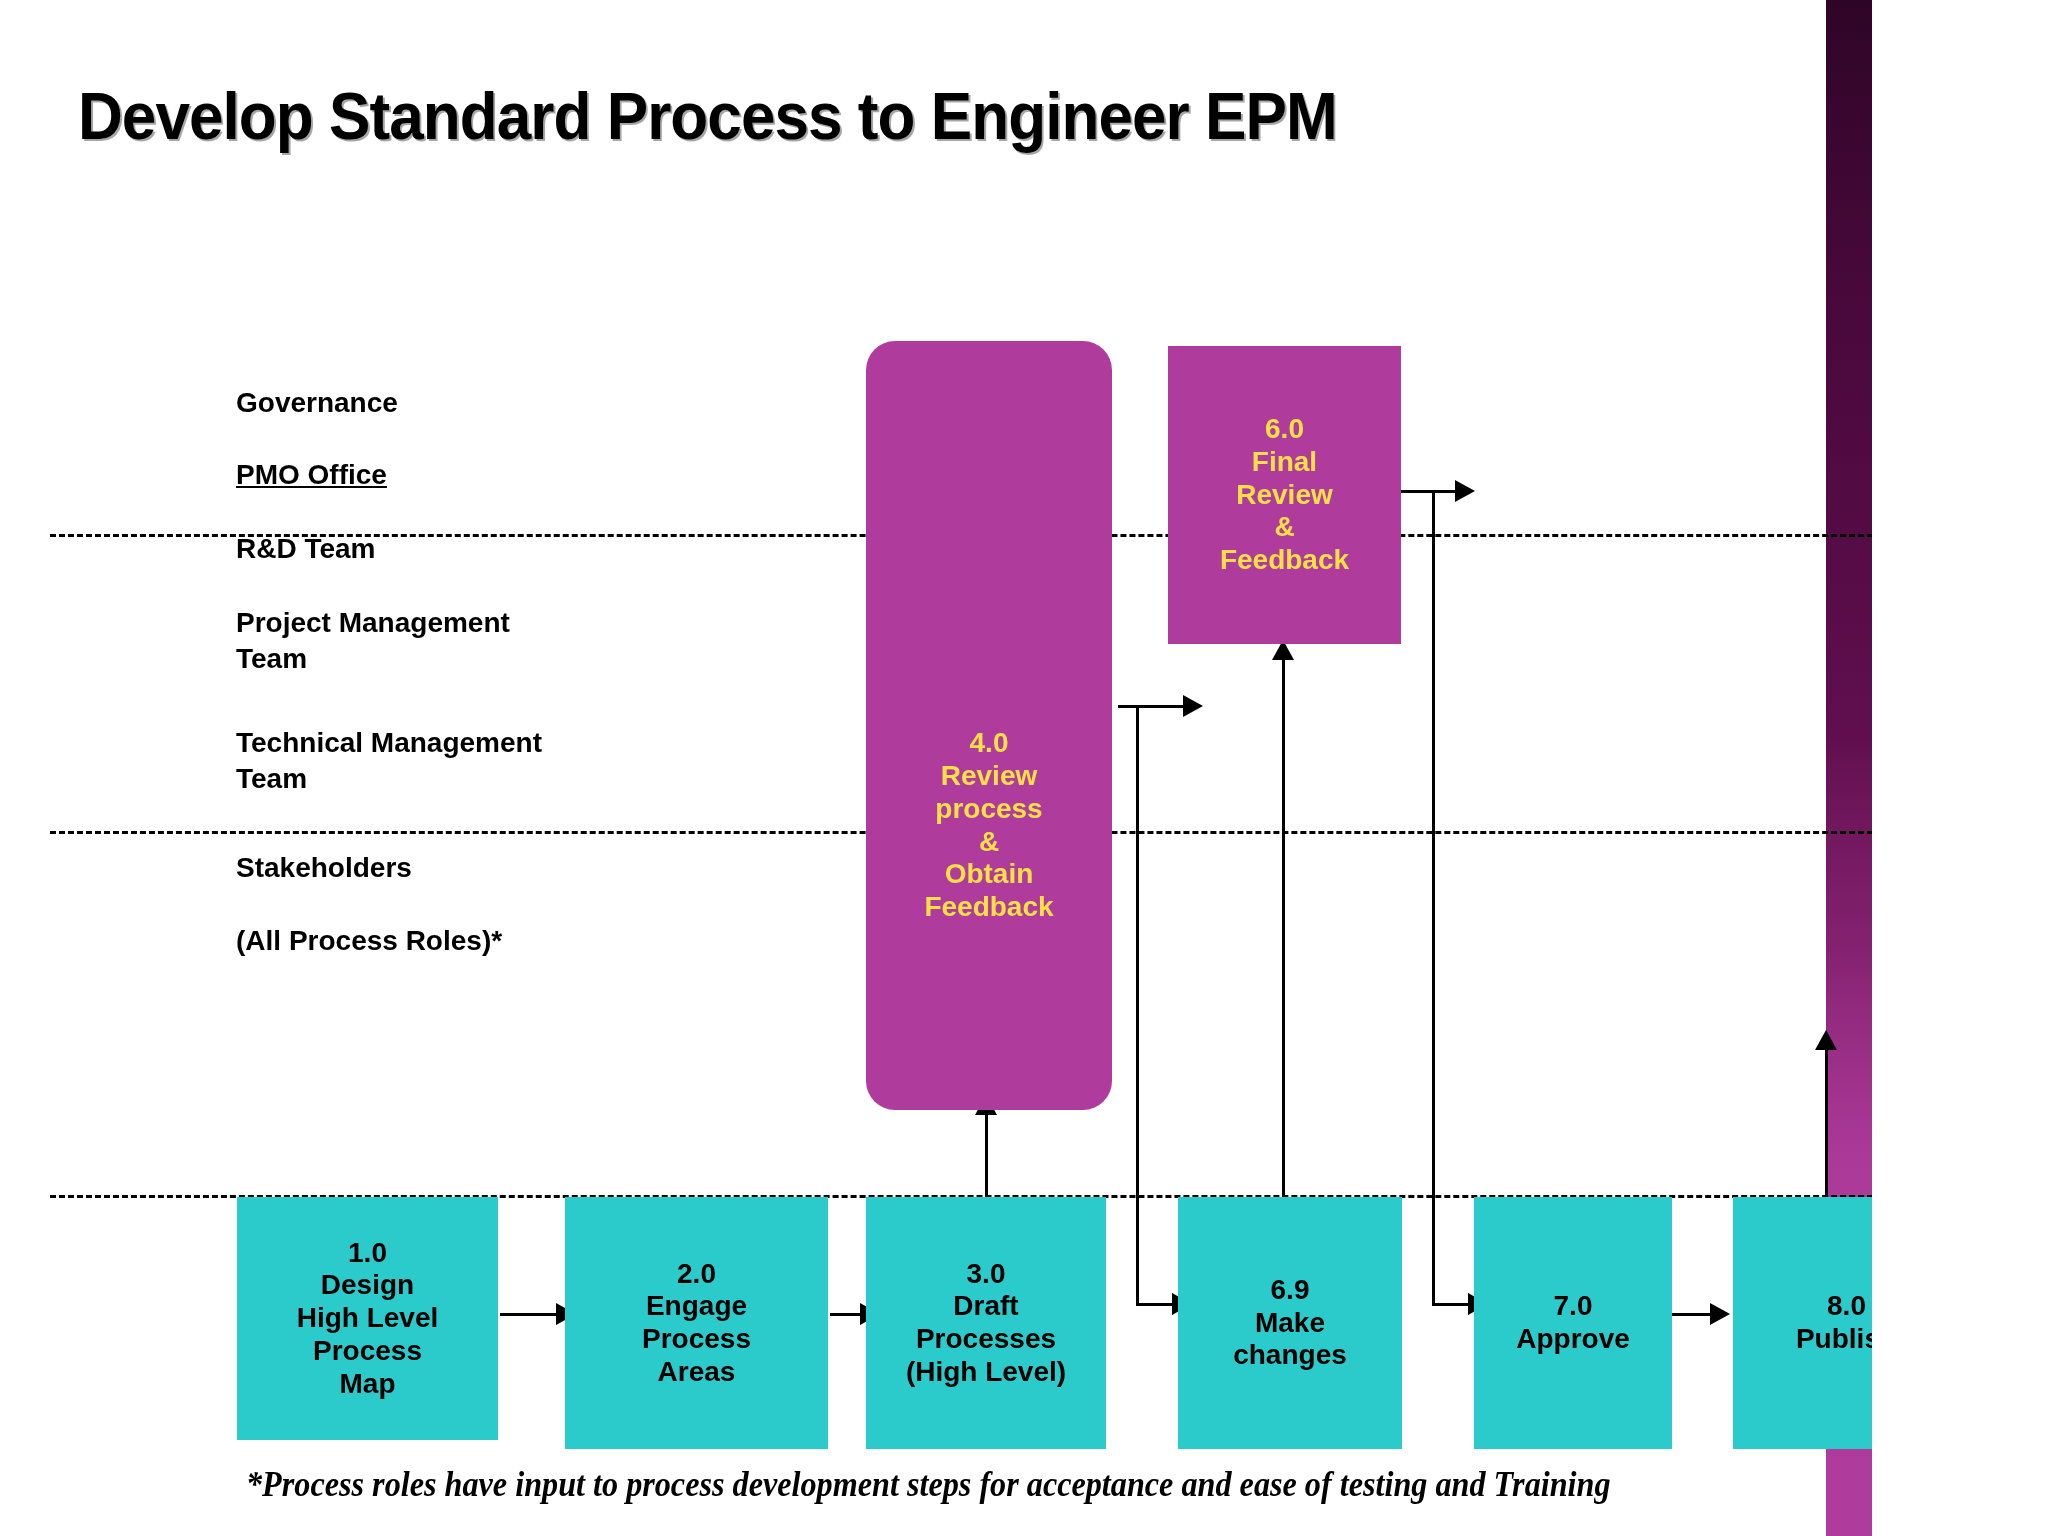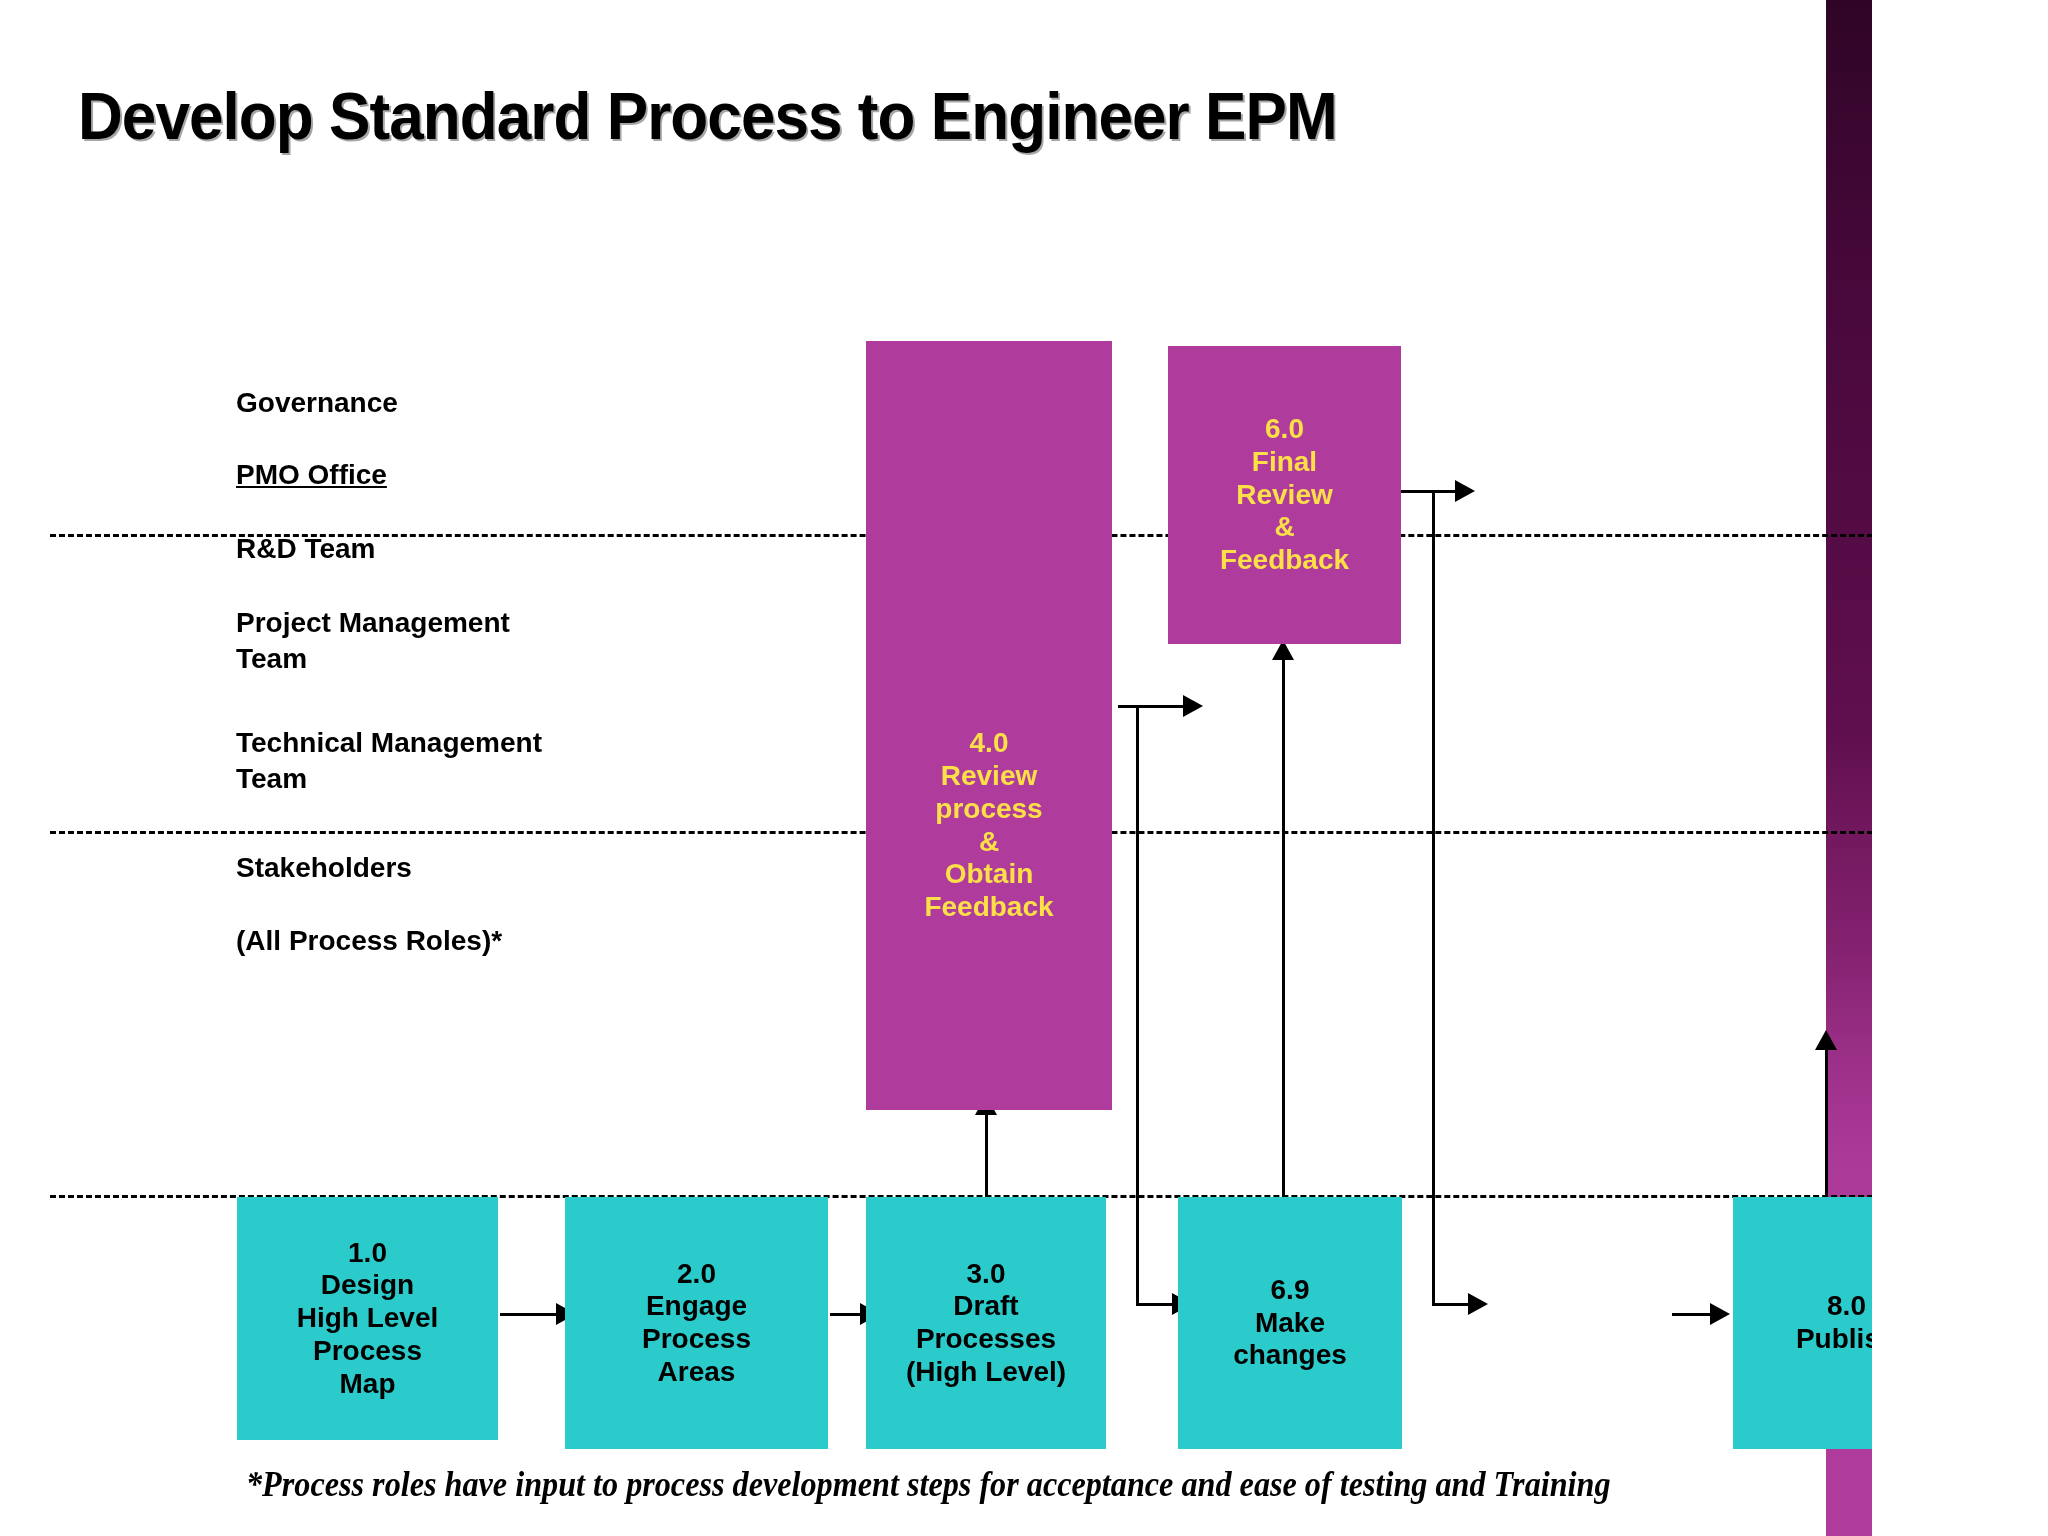--- a/index.html
+++ b/index.html
@@ -197,21 +197,21 @@
   <div class="conn h" style="left:1672px; top:1313px; width:42px;"></div>
   <div class="arrowhead right" style="left:1710px; top:1303px;"></div>
 
   <div class="conn v" style="left:1825px; top:1045px; height:158px;"></div>
   <div class="arrowhead up" style="left:1815px; top:1030px;"></div>
 
   <div class="occluded" style="left:1700px; top:1235px; width:120px;">s
 
 c</div>
 
-  <div class="pbox magenta" style="left:866px; top:341px; width:246px; height:769px; flex-direction:column;">
+  <div class="pbox magenta" style="left:866px; top:341px; width:246px; height:769px; flex-direction:column;border-radius:29px;">
     <span style="margin-top:200px;">4.0</span>
     <span>Review
 process
 &amp;
 Obtain
 Feedback</span>
   </div>
 
   <div class="pbox magenta" style="left:1168px; top:346px; width:233px; height:298px; flex-direction:column;">
     <span>6.0</span>
@@ -243,20 +243,24 @@
 Processes
 (High Level)</span>
   </div>
 
   <div class="pbox teal" style="left:1178px; top:1197px; width:224px; height:252px; flex-direction:column;">
     <span>6.9</span>
     <span>Make
 changes</span>
   </div>
 
+  <div class="pbox teal" style="left:1474px; top:1197px; width:198px; height:252px; flex-direction:column;">
+    <span>7.0</span>
+    <span>Approve</span>
+  </div>
 
   <div class="pbox teal" style="left:1733px; top:1197px; width:227px; height:252px; flex-direction:column;">
     <span>8.0</span>
     <span>Publish</span>
   </div>
 
   <div class="footnote">*Process roles have input to process development steps for acceptance and ease of testing and Training</div>
 
 </div>
 

